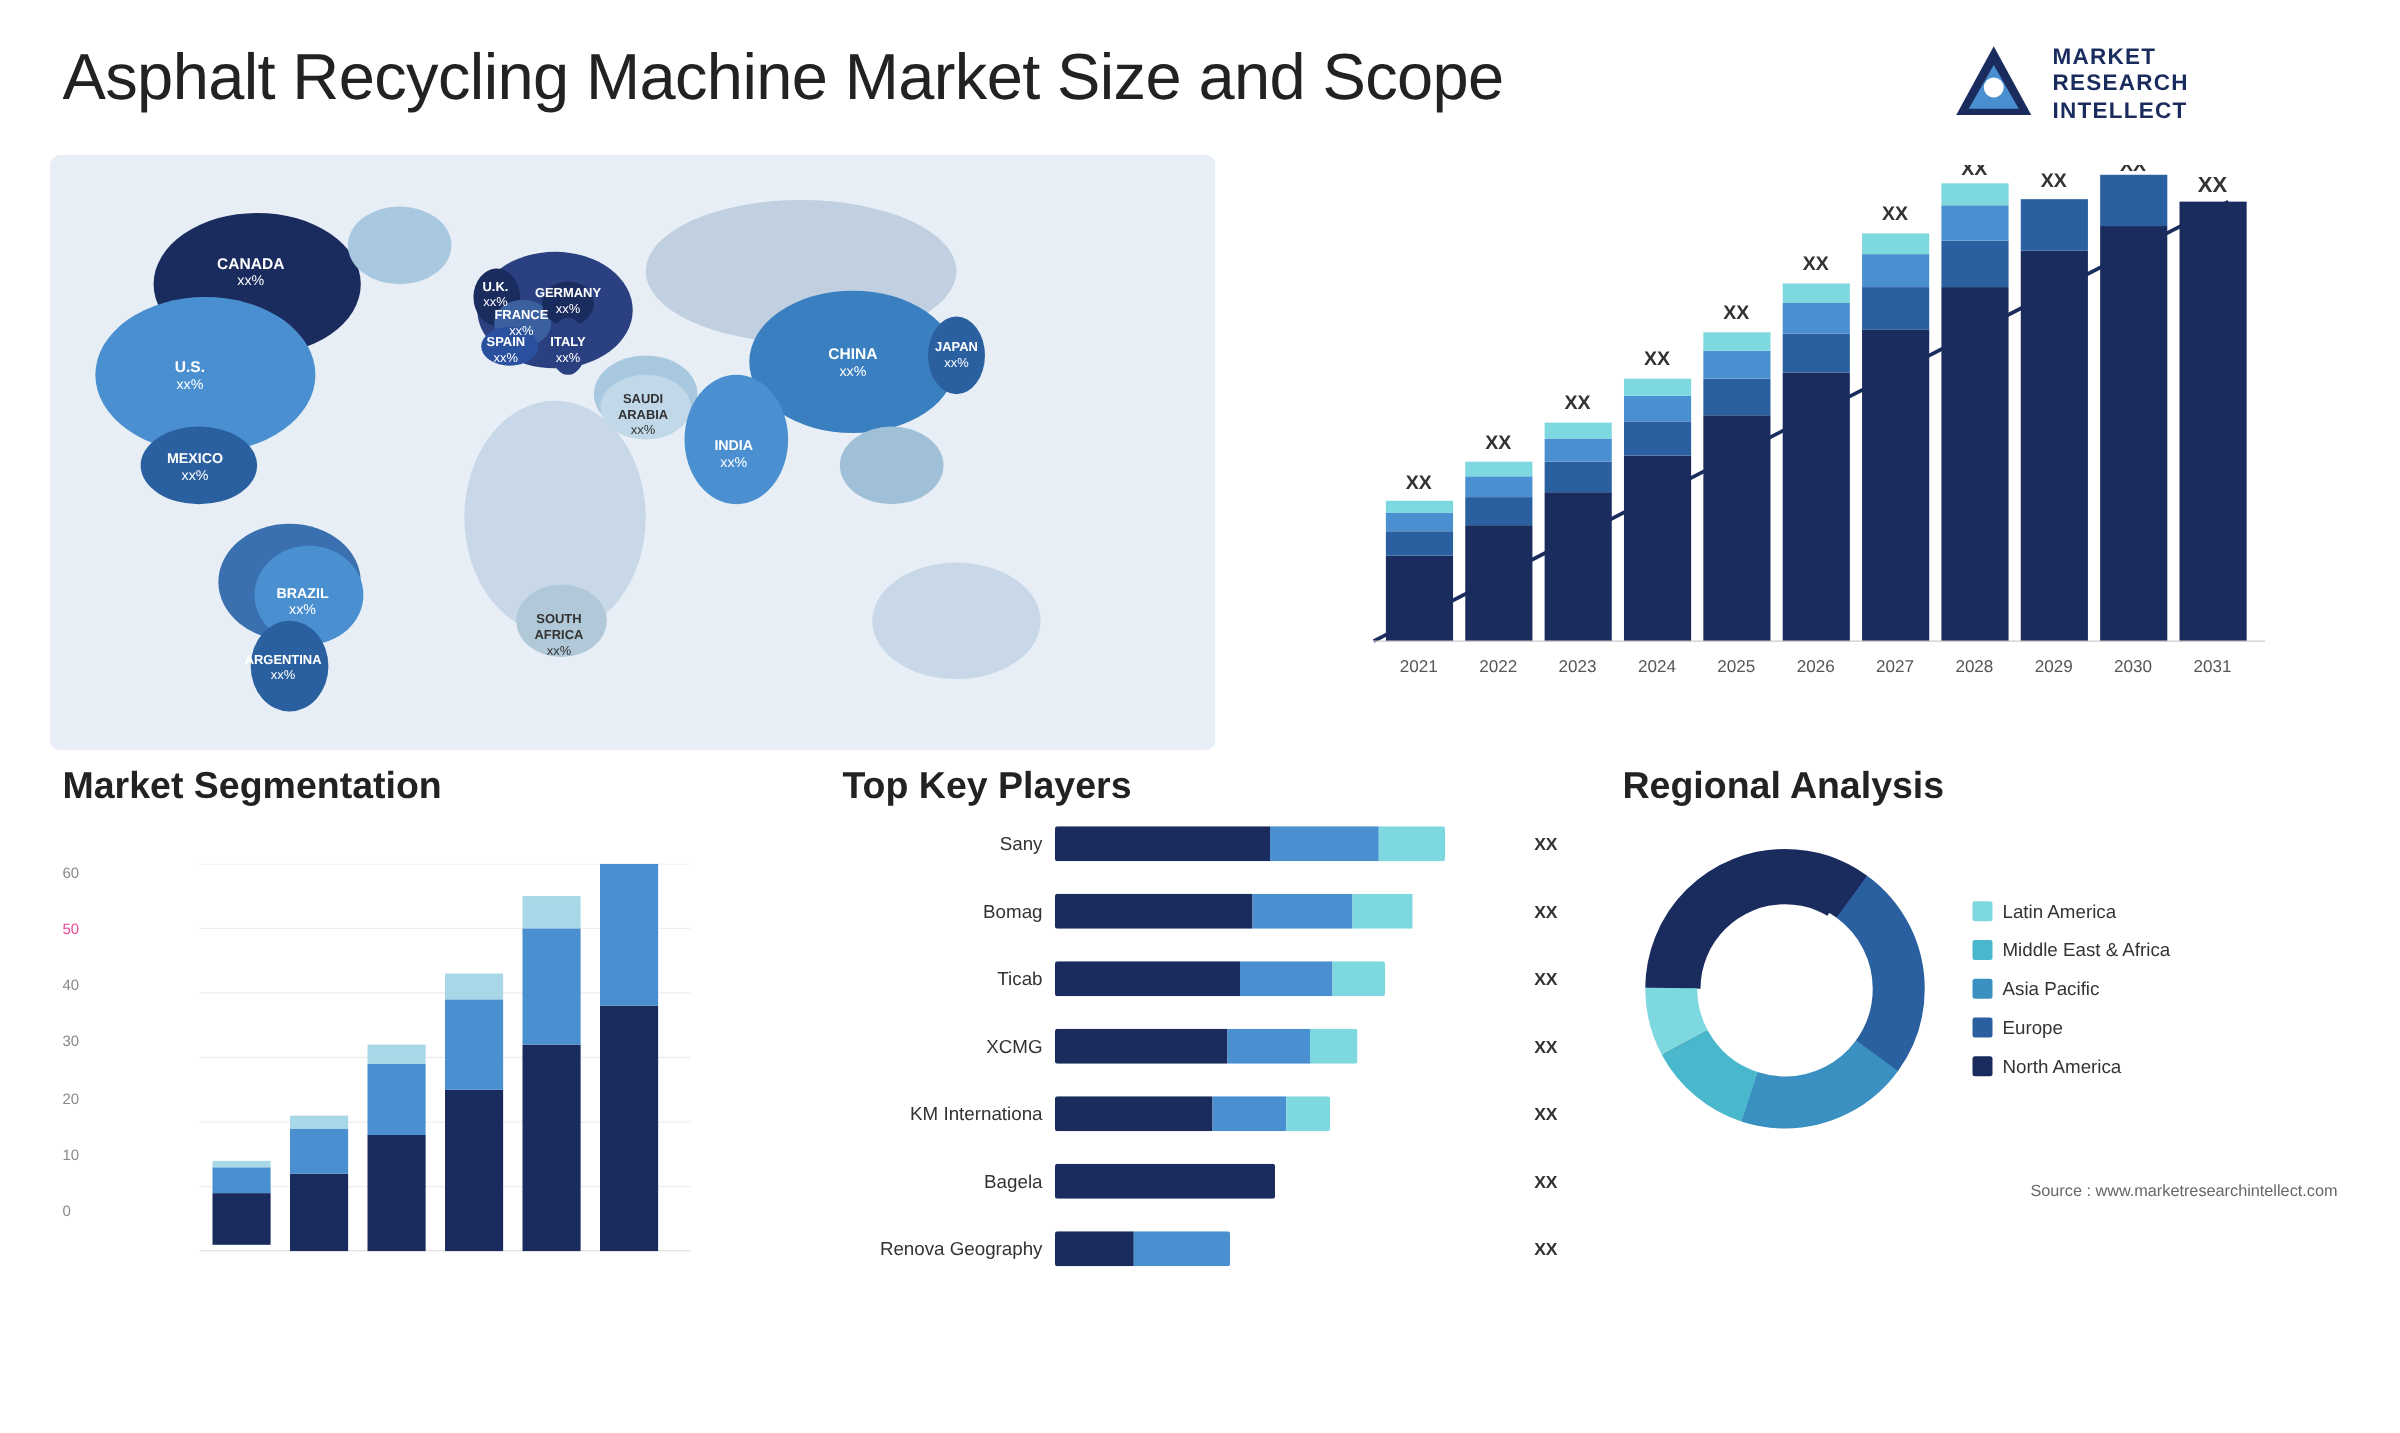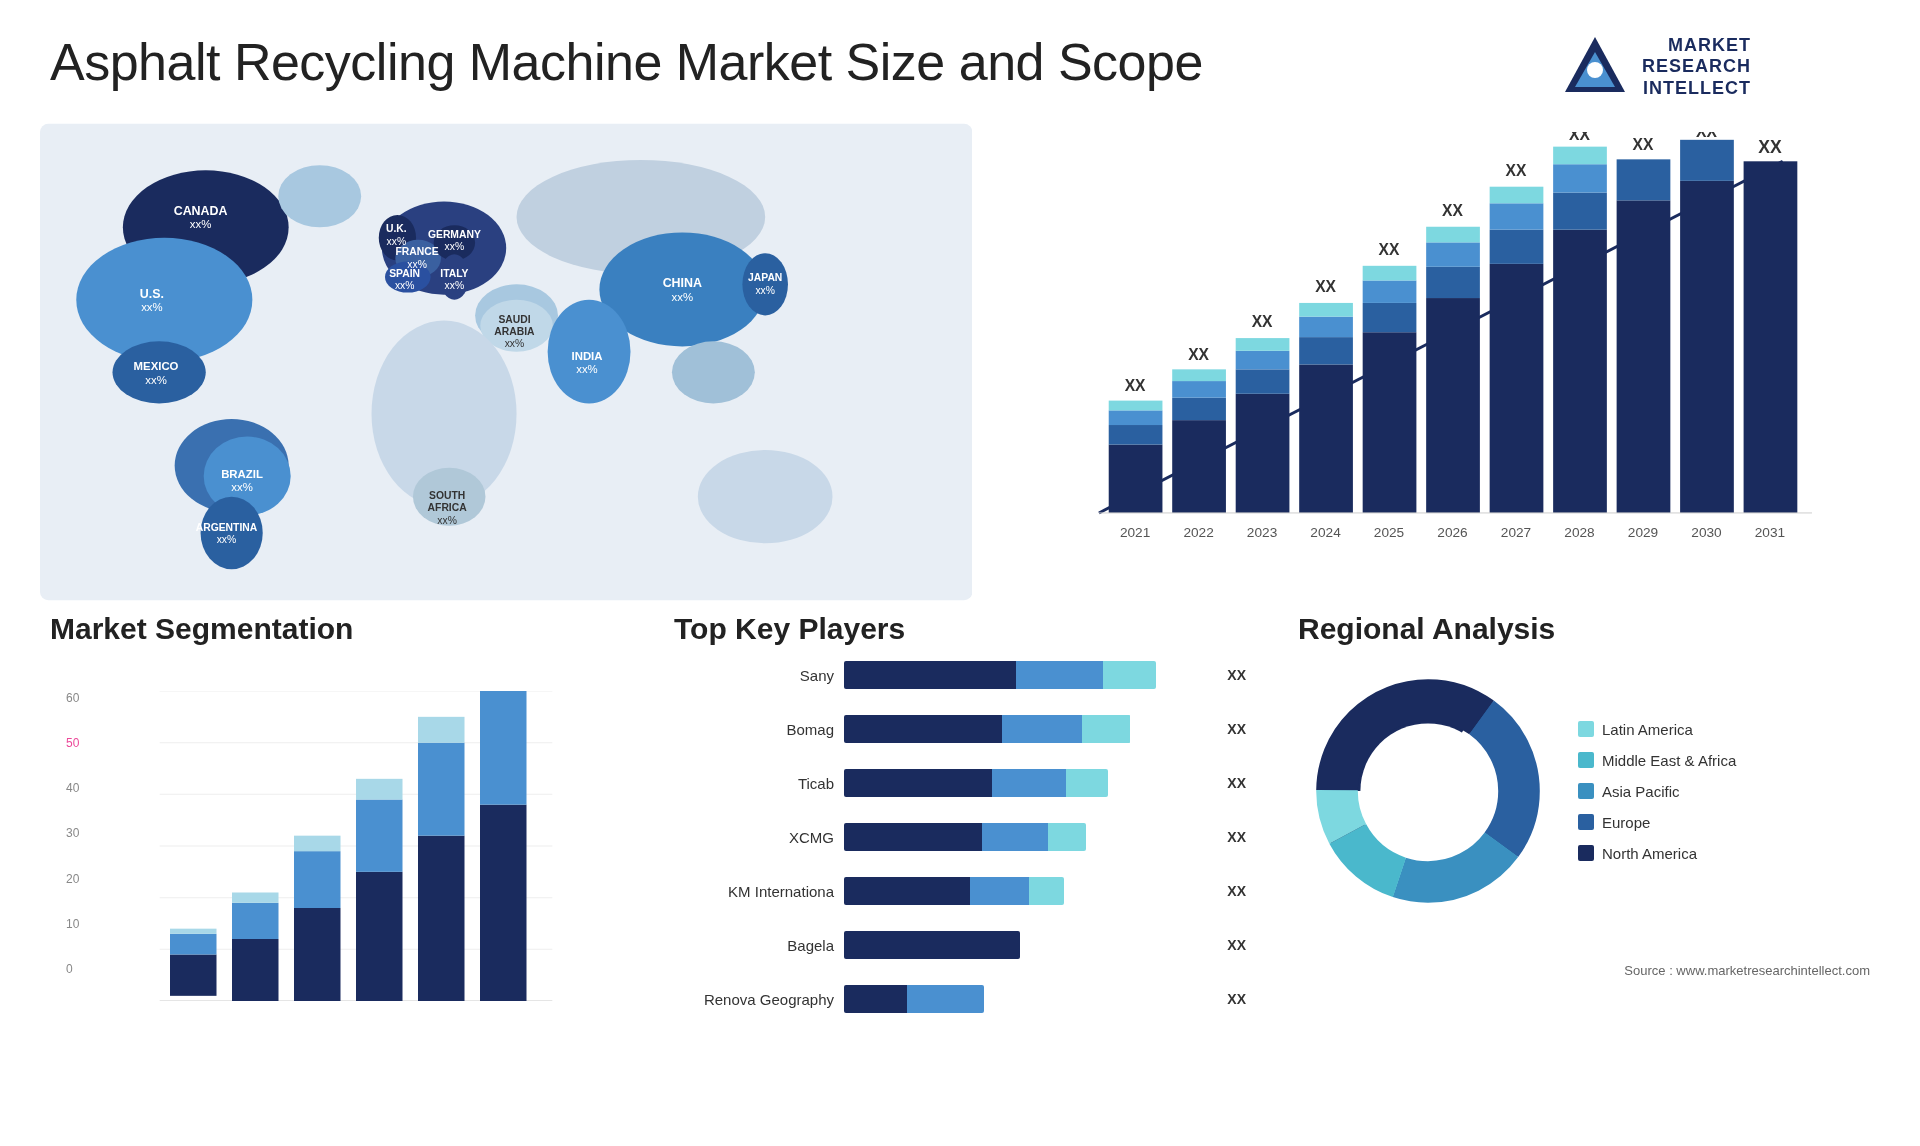--- a/index.html
+++ b/index.html
@@ -32,21 +32,20 @@
       width: 310px;
     }
     .logo-icon {
       width: 70px;
       height: 70px;
     }
     .logo-text {
       display: flex;
       flex-direction: column;
       line-height: 1.2;
-      align-items: flex-end;
     }
     .logo-text span {
       font-size: 18px;
       font-weight: 800;
       color: #1a2b5e;
       letter-spacing: 1px;
     }
     .logo-text span.intellect {
       color: #1a2b5e;
     }
@@ -357,21 +356,21 @@
 </div>
 
 <div style="display:flex; gap:32px; padding: 10px 40px 10px 40px; height: 430px;">
 
   <div style="flex:1; padding: 0 10px;">
     <div class="section-title">Market Segmentation</div>
     <div style="display:flex; gap:15px; align-items:flex-end; height:340px;">
 
       <div style="position:relative; flex:1; height:310px;">
         
-        <div style="position:absolute; left:16px; top:0; height:100%; display:flex; flex-direction:column; justify-content:space-between; padding-bottom:25px;">
+        <div style="position:absolute; left:0; top:0; height:100%; display:flex; flex-direction:column; justify-content:space-between; padding-bottom:25px;">
           <span style="font-size:12px;color:#888;">60</span>
           <span style="font-size:12px;color:#ec4899;">50</span>
           <span style="font-size:12px;color:#888;">40</span>
           <span style="font-size:12px;color:#888;">30</span>
           <span style="font-size:12px;color:#888;">20</span>
           <span style="font-size:12px;color:#888;">10</span>
           <span style="font-size:12px;color:#888;">0</span>
         </div>
         <svg viewBox="0 0 380 300" width="100%" height="100%" style="margin-left:20px;">
 
@@ -550,16 +549,16 @@
           <div class="donut-legend-color" style="background:#2a60a0;"></div>
           <span>Europe</span>
         </div>
         <div class="donut-legend-item">
           <div class="donut-legend-color" style="background:#1a2b5e;"></div>
           <span>North America</span>
         </div>
       </div>
     </div>
 
-    <div style="margin-top:42px; font-size:13px; color:#666; text-align:right;">Source : www.marketresearchintellect.com</div>
+    <div style="margin-top:24px; font-size:13px; color:#666; text-align:right;">Source : www.marketresearchintellect.com</div>
   </div>
 
 </div>
 
 </body></html>

